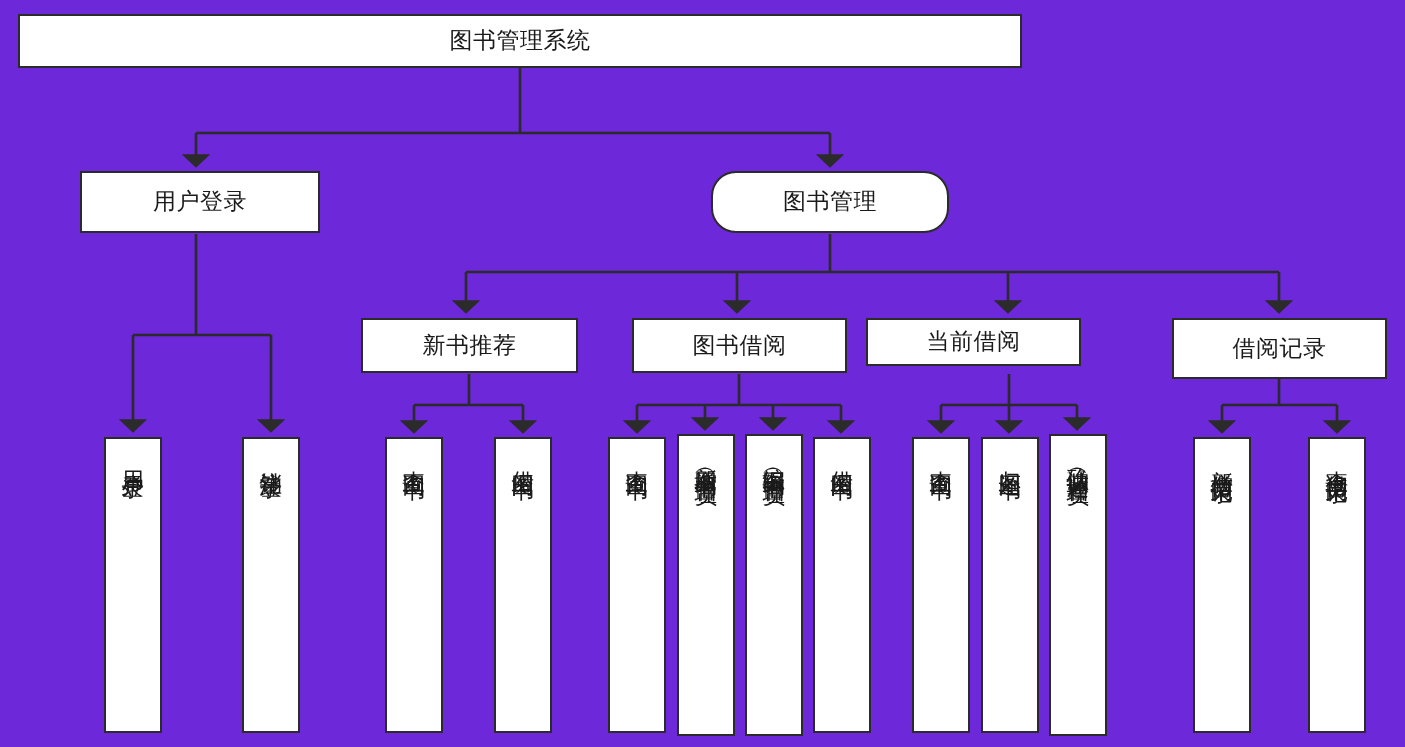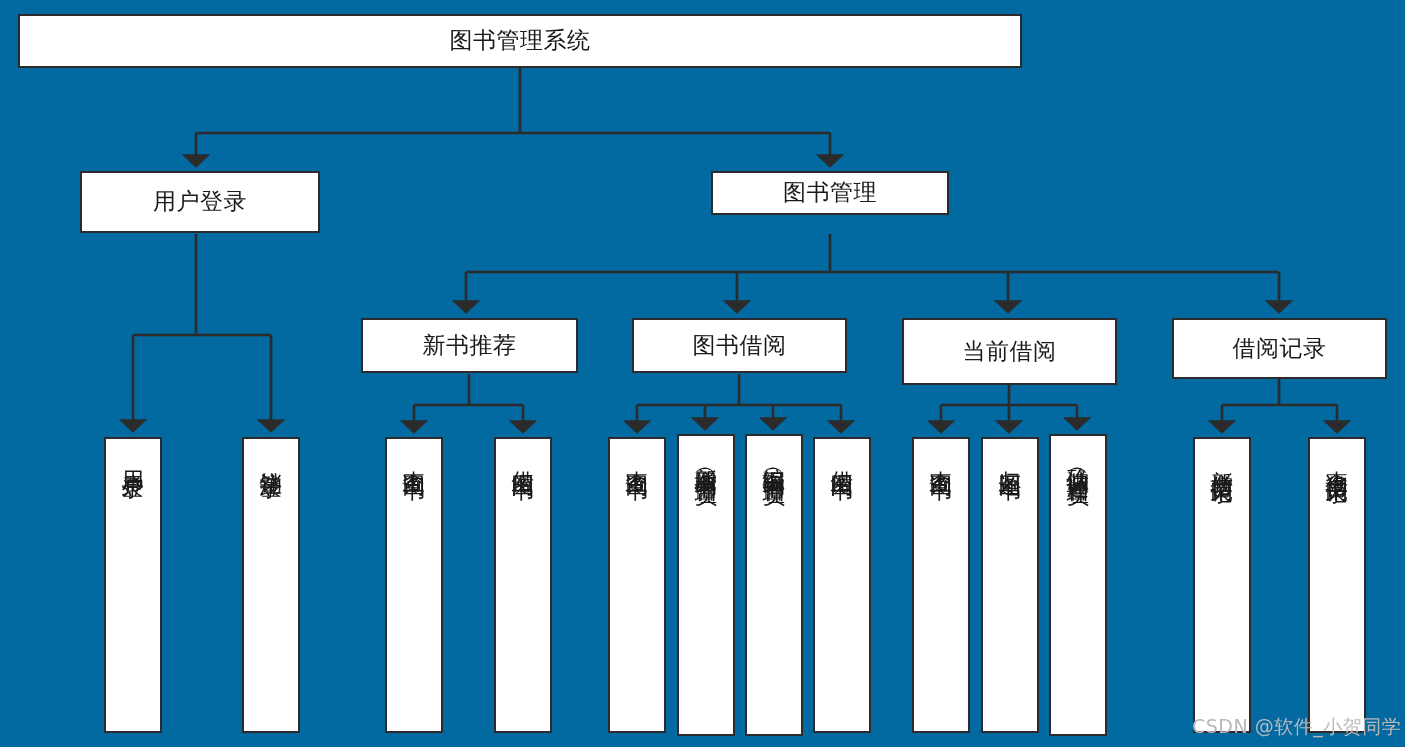--- a/index.html
+++ b/index.html
@@ -7,21 +7,21 @@
     padding: 0;
     background: #ffffff;
   }
   body {
     font-family: "DejaVu Sans", "Liberation Sans", sans-serif;
   }
   #diagram-root {
     position: relative;
     width: 1405px;
     height: 747px;
-    background: #0369a1;
+    background: #6d28d9;
     overflow: hidden;
   }
   svg.edges {
     position: absolute;
     left: 0;
     top: 0;
     width: 1405px;
     height: 747px;
     pointer-events: none;
   }
@@ -134,31 +134,31 @@
     </g>
   </svg>
 
   <div class="node horiz" style="left:18px; top:14px; width:1004px; height:54px;">
     <span class="node-label">图书管理系统</span>
   </div>
 
   <div class="node horiz" style="left:80px; top:171px; width:240px; height:62px;">
     <span class="node-label">用户登录</span>
   </div>
-  <div class="node horiz" style="left:711px; top:171px; width:238px; height:44px;">
+  <div class="node horiz" style="left:711px; top:171px; width:238px; height:62px;border-radius:25px;">
     <span class="node-label">图书管理</span>
   </div>
 
   <div class="node horiz" style="left:632px; top:318px; width:215px; height:55px;">
     <span class="node-label">图书借阅</span>
   </div>
   <div class="node horiz" style="left:361px; top:318px; width:217px; height:55px;">
     <span class="node-label">新书推荐</span>
   </div>
-  <div class="node horiz" style="left:902px; top:318px; width:215px; height:67px;">
+  <div class="node horiz" style="left:866px; top:318px; width:215px; height:48px;">
     <span class="node-label">当前借阅</span>
   </div>
   <div class="node horiz" style="left:1172px; top:318px; width:215px; height:61px;">
     <span class="node-label">借阅记录</span>
   </div>
 
   <div class="node vert" style="left:104px; top:437px; width:58px; height:296px;">
     <span class="node-label">用户登录</span>
   </div>
   <div class="node vert" style="left:242px; top:437px; width:58px; height:296px;">
@@ -195,15 +195,14 @@
     <span class="node-label">确认归还（管理员）</span>
   </div>
 
   <div class="node vert" style="left:1193px; top:437px; width:58px; height:296px;">
     <span class="node-label">新增借阅记录</span>
   </div>
   <div class="node vert" style="left:1308px; top:437px; width:58px; height:296px;">
     <span class="node-label">查询借阅记录</span>
   </div>
 
-  <div class="watermark" style="left:1192px; top:714px;">CSDN @软件_小贺同学</div>
 
 </div>
 
 </body></html>

